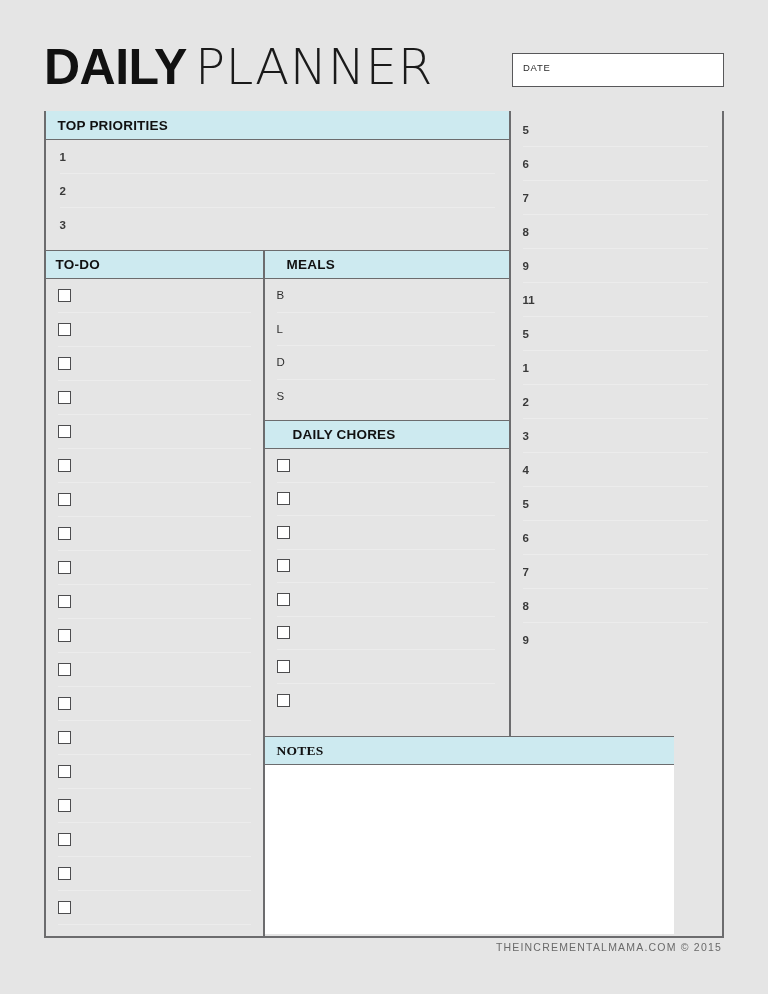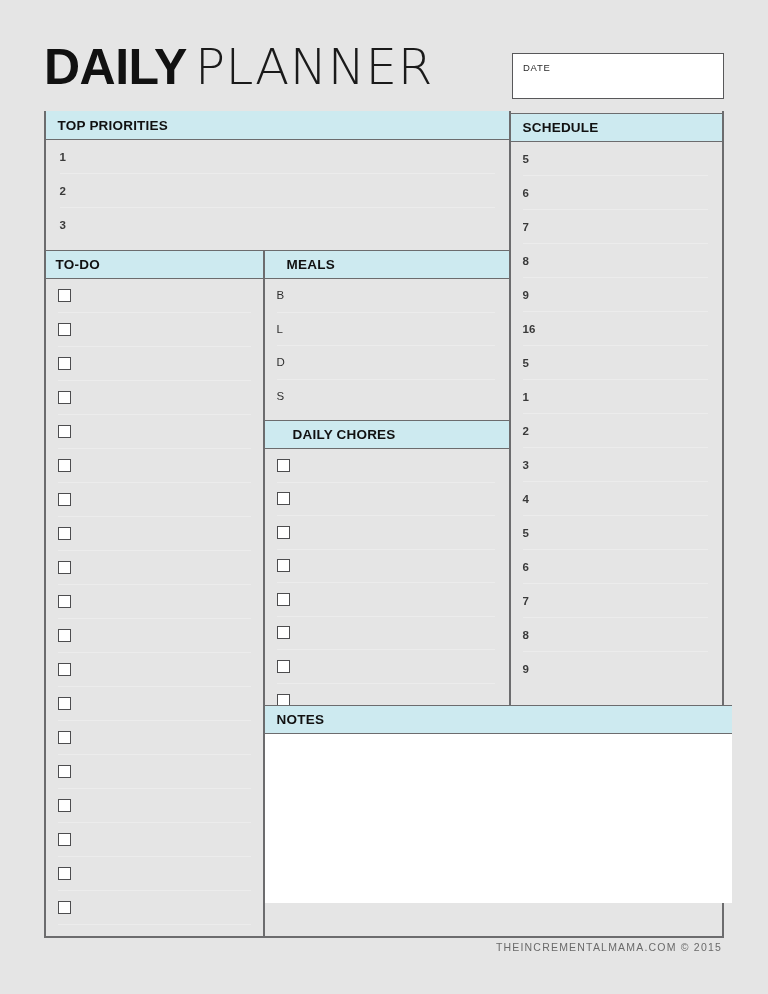--- a/index.html
+++ b/index.html
@@ -49,21 +49,21 @@
     color: #1a1a1a;
     font-family: "DejaVu Sans", sans-serif;
     margin-left: 8px;
   }
 
   .date-box {
     position: absolute;
     left: 468px;
     top: 13px;
     width: 212px;
-    height: 46px;
+    height: 34px;
     border: 1.4px solid #58585a;
     background: #ffffff;
     text-align: center;
   }
   .date-label {
     position: absolute;
     left: 10px;
     top: 8px;
     font-size: 9.5px;
     letter-spacing: 0.7px;
@@ -350,23 +350,20 @@
             <span style="margin-left:10px;"></span>
           </div>
         <div class="row" style="height:33.5px; border-bottom:none;">
             <span class="cbox"></span>
             <span style="margin-left:10px;"></span>
           </div>
       </div>
     </div>
 
     <div class="panel" style="left:466.6px; top:2px; width:211.8px;">
-      <div class="bar">
-        <span class="bar-title" style="margin-left:12px;">SCHEDULE</span>
-      </div>
       <div style="padding:0 14px 0 12px;">
         <div class="row" style="height:34px;">
             <span class="row-num">5</span>
             <span></span>
           </div>
         <div class="row" style="height:34px;">
             <span class="row-num">6</span>
             <span></span>
           </div>
         <div class="row" style="height:34px;">
@@ -375,21 +372,21 @@
           </div>
         <div class="row" style="height:34px;">
             <span class="row-num">8</span>
             <span></span>
           </div>
         <div class="row" style="height:34px;">
             <span class="row-num">9</span>
             <span></span>
           </div>
         <div class="row" style="height:34px;">
-            <span class="row-num">16</span>
+            <span class="row-num">11</span>
             <span></span>
           </div>
         <div class="row" style="height:34px;">
             <span class="row-num">5</span>
             <span></span>
           </div>
         <div class="row" style="height:34px;">
             <span class="row-num">1</span>
             <span></span>
           </div>
@@ -421,21 +418,21 @@
             <span class="row-num">8</span>
             <span></span>
           </div>
         <div class="row" style="height:34px; border-bottom:none;">
             <span class="row-num">9</span>
             <span></span>
           </div>
       </div>
     </div>
 
-    <div class="panel" style="left:220.6px; top:594px; width:467px;">
+    <div class="panel" style="left:220.6px; top:625px; width:409px;font-family:Liberation Serif, serif;">
       <div class="bar">
         <span class="bar-title" style="margin-left:12px;">NOTES</span>
       </div>
       <div class="notes-area" style="position:relative; height:169px;">
         <span style="display:block; padding:10px 14px; font-size:12px;"></span>
       </div>
     </div>
 
   </div>
 

